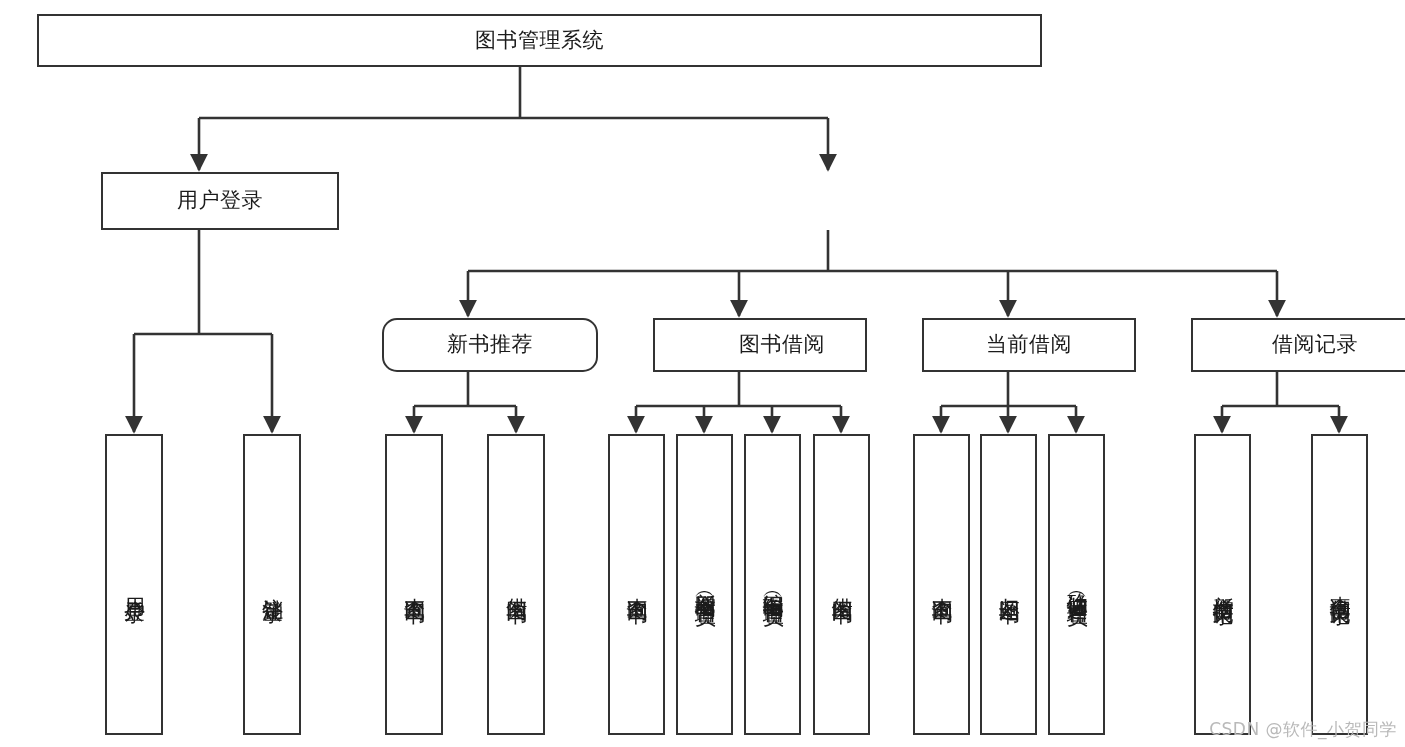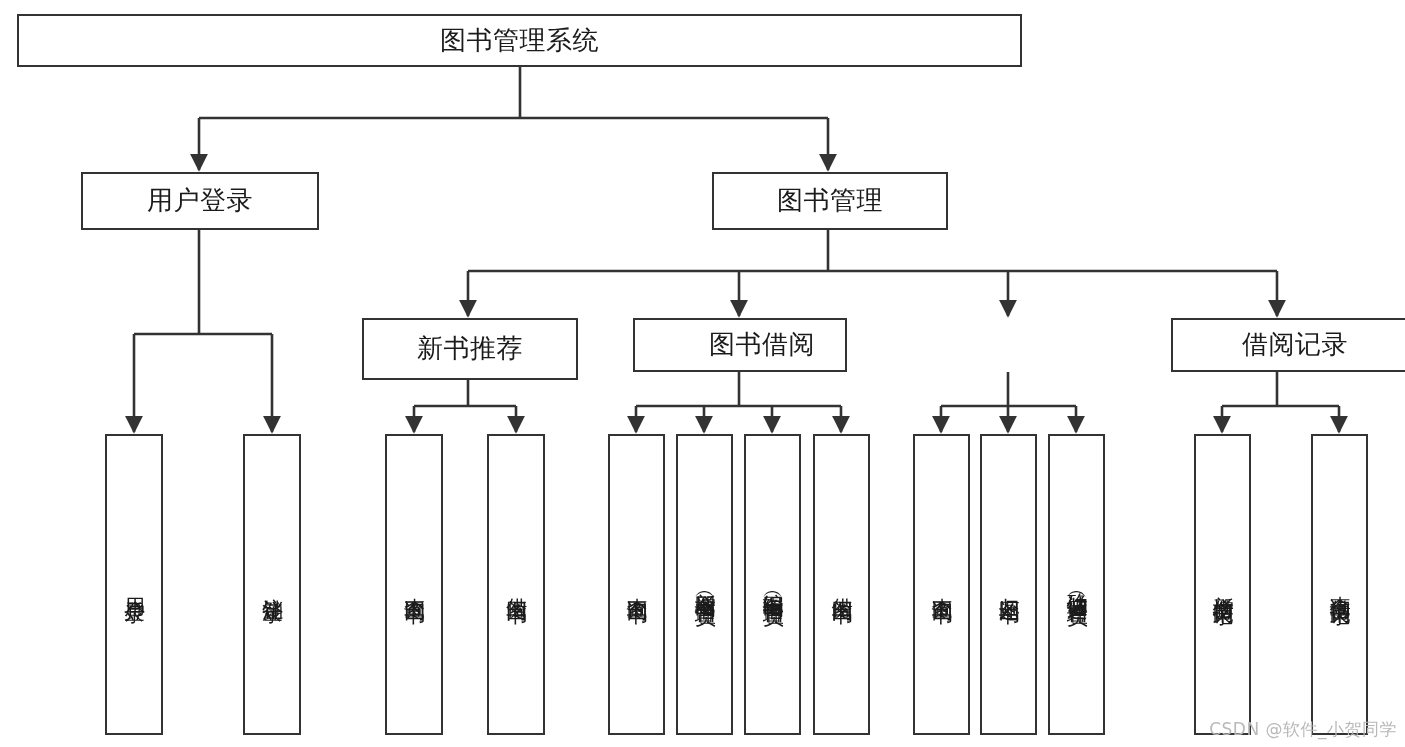--- a/index.html
+++ b/index.html
@@ -31,24 +31,25 @@
     box-sizing: border-box;
     border: 2px solid #333333;
     background: #ffffff;
     color: #1b1b1b;
     display: flex;
     align-items: center;
     justify-content: center;
     z-index: 2;
   }
   .node-h {
-    font-size: 26px;
+    font-size: 21px;
     line-height: 1.2;
     letter-spacing: 0.5px;
     white-space: nowrap;
+    margin-left: 20px;
   }
   .node-v {
     font-size: 21px;
     line-height: 1.32;
     writing-mode: vertical-rl;
     text-orientation: upright;
     letter-spacing: 2px;
     padding: 6px 0;
     text-align: center;
   }
@@ -123,29 +124,29 @@
     </g>
   </svg>
 
   <div class="node node-h" style="left:17px; top:14px; width:1005px; height:53px;">
     <span>图书管理系统</span>
   </div>
 
   <div class="node node-h" style="left:81px; top:172px; width:238px; height:58px;">
     <span>用户登录</span>
   </div>
-  <div class="node node-h" style="left:712px; top:172px; width:236px; height:58px;">
-    <span>图书管理</span>
-  </div>
 
-  <div class="node node-h" style="left:362px; top:318px; width:216px; height:62px;">
+  <div class="node node-h" style="left:362px; top:318px; width:216px; height:54px;border-radius:15px;">
     <span>新书推荐</span>
   </div>
   <div class="node node-h" style="left:633px; top:318px; width:214px; height:54px;padding-left:44px;">
     <span>图书借阅</span>
+  </div>
+  <div class="node node-h" style="left:902px; top:318px; width:214px; height:54px;">
+    <span>当前借阅</span>
   </div>
   <div class="node node-h" style="left:1171px; top:318px; width:248px; height:54px;">
     <span>借阅记录</span>
   </div>
 
   <div class="node node-v" style="left:105px; top:434px; width:58px; height:301px;">
     <span class="vtext">用户登录</span>
   </div>
   <div class="node node-v" style="left:243px; top:434px; width:58px; height:301px;">
     <span class="vtext">注销登录</span>

